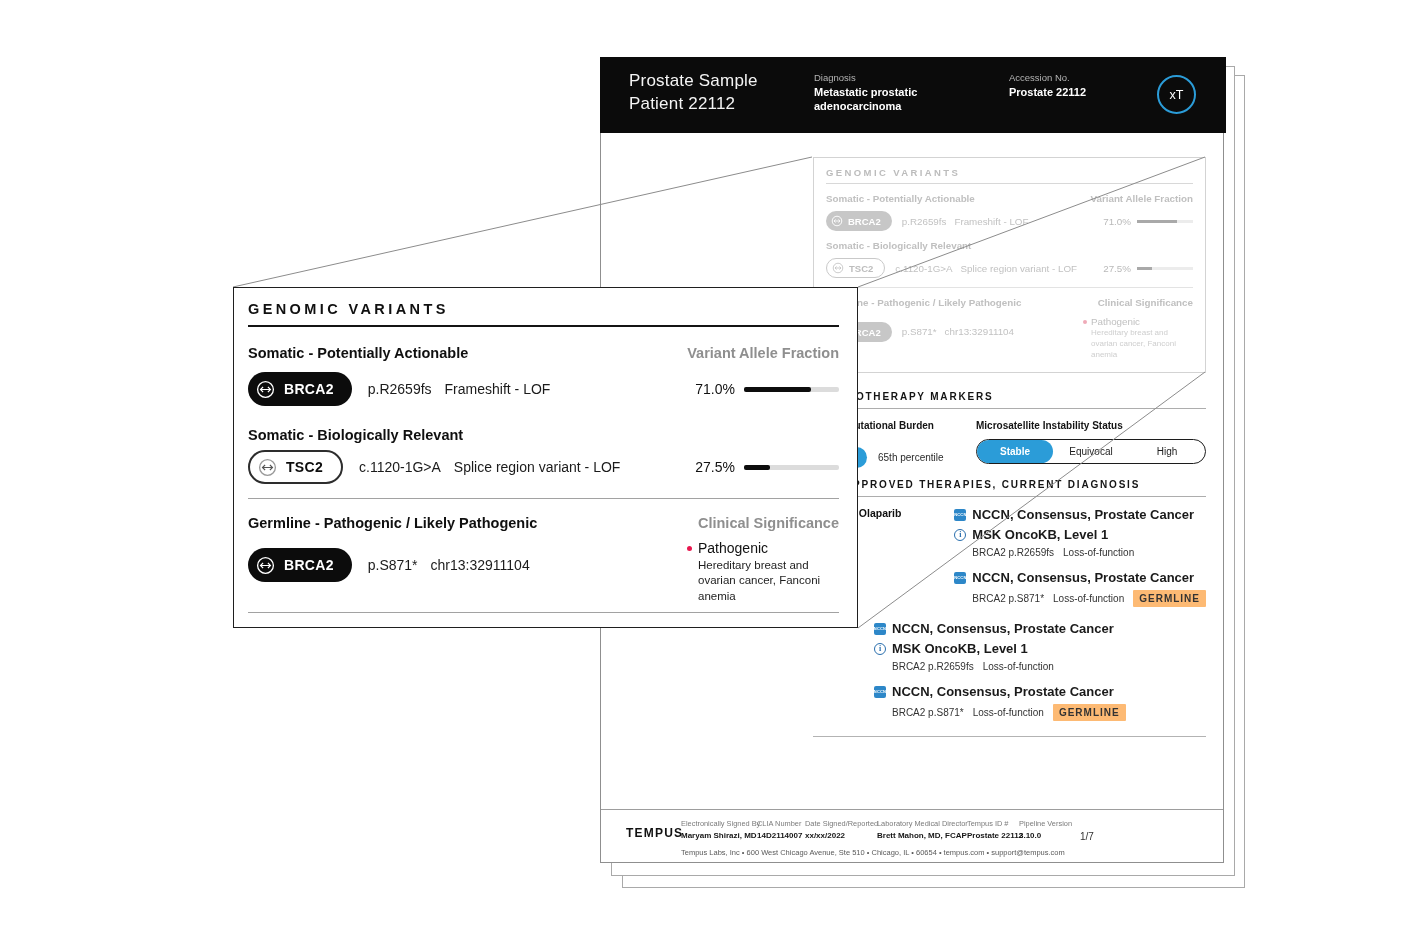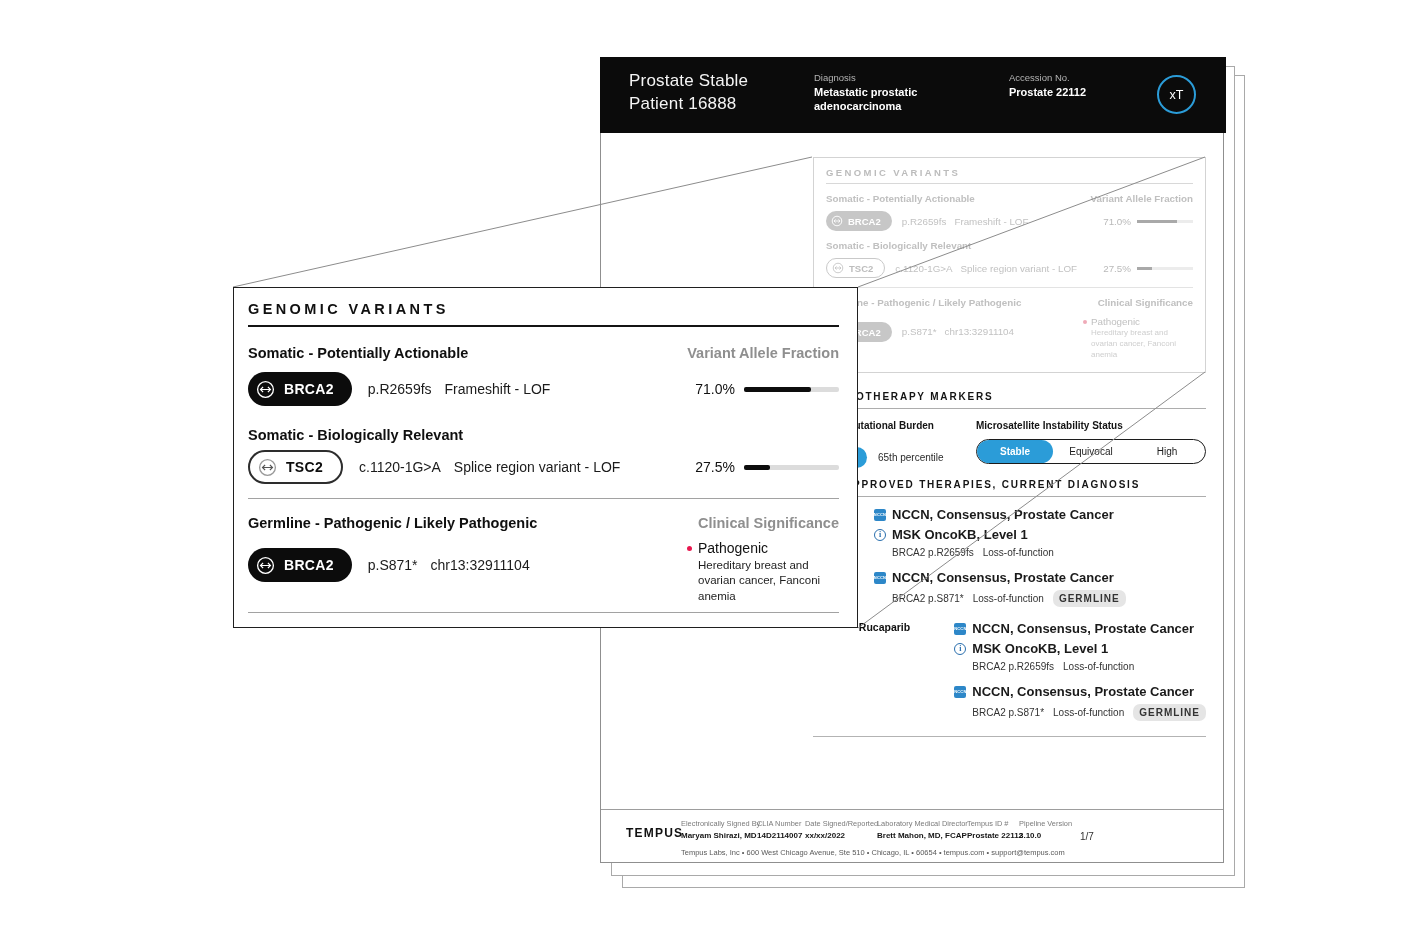--- a/index.html
+++ b/index.html
@@ -86,22 +86,22 @@
   .tx-entry { margin-bottom:12px; }
   .tx-line { display:flex; align-items:center; gap:6px; margin-bottom:5px; }
   .tx-line .txt { font-size:13px; font-weight:700; color:#1a1a1a; white-space:nowrap; }
   .nccn-ic { width:12px; height:12px; border-radius:2px; background:#2d87c8; color:#fff;
     font-size:4px; font-weight:700; display:flex; align-items:center; justify-content:center; flex:none; letter-spacing:.2px; }
   .info-ic { width:12px; height:12px; border-radius:50%; border:1.4px solid #2a6fae; color:#2a6fae;
     font-size:8px; font-weight:700; display:flex; align-items:center; justify-content:center; flex:none;
     font-family:"Liberation Serif", serif; }
   .tx-var { display:flex; align-items:center; gap:9px; padding-left:18px; margin-bottom:4px; }
   .tx-var span { font-size:10px; color:#333; white-space:nowrap; }
-  .germ-badge { background:#e5e5e5; color:#fff; font-size:7px; font-weight:700;
-    letter-spacing:1px; padding:3px 6px; border-radius:7px; }
+  .germ-badge { background:#fdba74; color:#fff; font-size:7px; font-weight:700;
+    letter-spacing:1px; padding:3px 6px; border-radius:1px; }
   .tx-bottom { border-top:1px solid #b3b3b3; margin-top:3px; }
 
   
   .pfooter { position:absolute; left:0; right:0; top:751px; border-top:1px solid #9d9d9d; padding:9px 24px 0 25px; }
   .pf-main { display:flex; align-items:flex-start; }
   .tempus-logo { font-size:12px; font-weight:700; letter-spacing:1.2px; color:#111; margin-top:7px; width:55px; flex:none; }
   .ffield { flex:none; padding-right:8px; }
   .ffield .lbl { font-size:7.4px; color:#7a7a7a; margin-bottom:3px; white-space:nowrap; }
   .ffield .val { font-size:8px; font-weight:700; color:#161616; white-space:nowrap; }
   .fw1{width:76px;} .fw2{width:48px;} .fw3{width:72px;} .fw4{width:90px;} .fw5{width:52px;} .fw6{width:59px;}
@@ -145,22 +145,22 @@
 
 <div id="canvas">
 
   <div class="sheet sheet3"></div>
   <div class="sheet sheet2"></div>
 
   <div class="main-page">
 
     <div class="report-header">
       <div class="rh-title">
-        <div>Prostate Stable</div>
-        <div>Patient 16888</div>
+        <div>Prostate Sample</div>
+        <div>Patient 22112</div>
       </div>
       <div class="rh-block rh-diag">
         <div class="lbl">Diagnosis</div>
         <div class="val">Metastatic prostatic adenocarcinoma</div>
       </div>
       <div class="rh-block rh-acc">
         <div class="lbl">Accession No.</div>
         <div class="val">Prostate 22112</div>
       </div>
       <div class="xt-logo">xT</div>
@@ -261,20 +261,21 @@
         </div>
       </div>
     </div>
 
     <div class="sec therapies">
       <div class="sec-title">FDA-APPROVED THERAPIES, CURRENT DIAGNOSIS</div>
       <div class="tx-body">
 
         <div class="tx-row">
           <div class="tx-class">PARP inhibitor</div>
+          <div class="tx-drug">Olaparib</div>
           <div class="tx-entries">
             <div class="tx-entry">
               <div class="tx-line">
                 <span class="nccn-ic">NCCN</span>
                 <span class="txt">NCCN, Consensus, Prostate Cancer</span>
               </div>
               <div class="tx-line">
                 <span class="info-ic">i</span>
                 <span class="txt">MSK OncoKB, Level 1</span>
               </div>
@@ -292,21 +293,20 @@
                 <span>BRCA2 p.S871*</span>
                 <span>Loss-of-function</span>
                 <span class="germ-badge">GERMLINE</span>
               </div>
             </div>
           </div>
         </div>
 
         <div class="tx-row">
           <div class="tx-class"></div>
-          <div class="tx-drug">Rucaparib</div>
           <div class="tx-entries">
             <div class="tx-entry">
               <div class="tx-line">
                 <span class="nccn-ic">NCCN</span>
                 <span class="txt">NCCN, Consensus, Prostate Cancer</span>
               </div>
               <div class="tx-line">
                 <span class="info-ic">i</span>
                 <span class="txt">MSK OncoKB, Level 1</span>
               </div>

